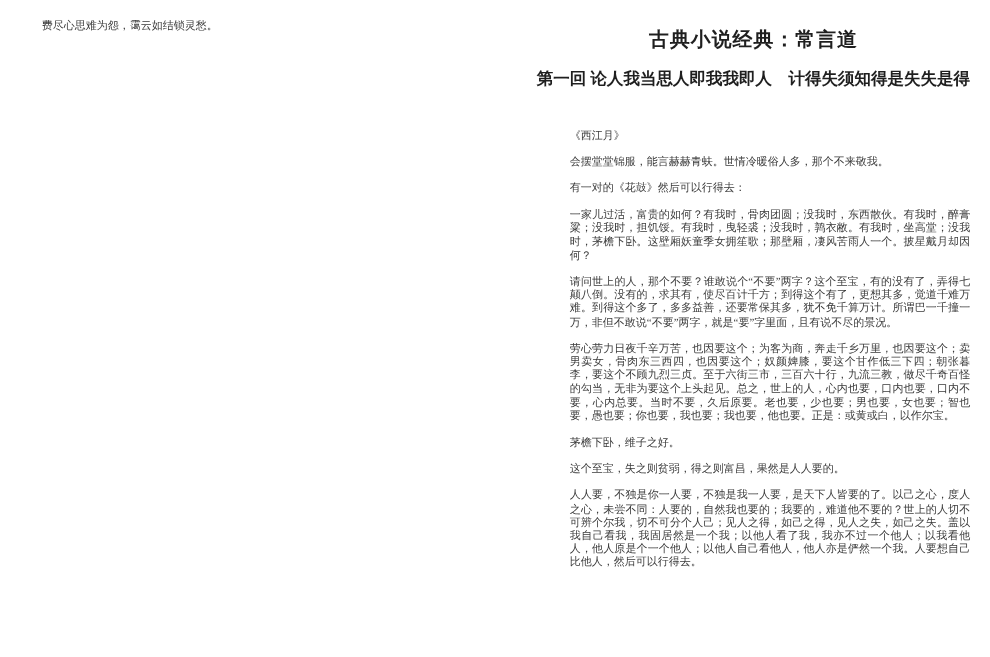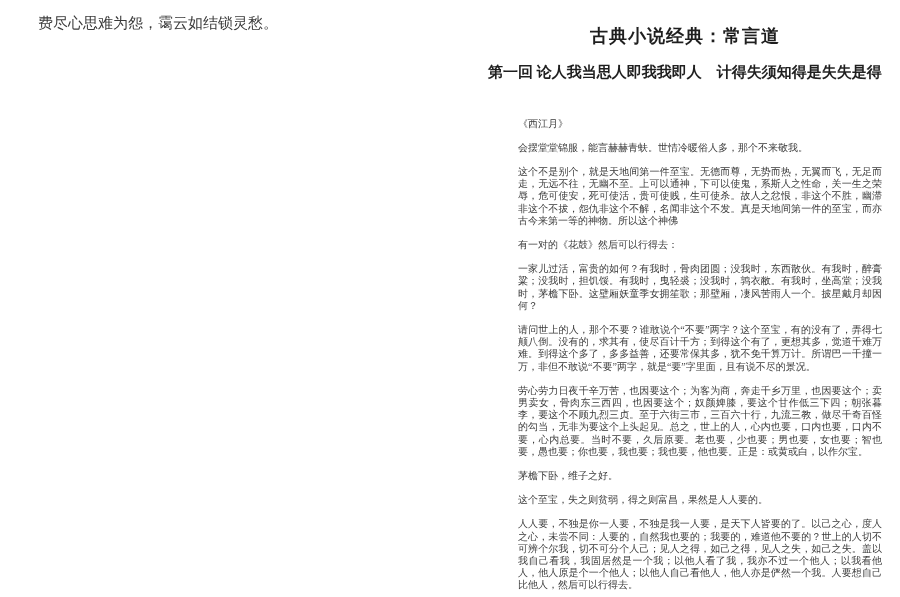--- a/index.html
+++ b/index.html
@@ -26,21 +26,21 @@
     width: 455px;
   }
   .page-right {
     left: 455px;
     width: 445px;
   }
   .couplet-line {
     position: absolute;
     left: 38px;
     top: 17px;
-    font-size: 15px;
+    font-size: 10px;
     line-height: 13px;
     color: #3a3a3a;
     white-space: nowrap;
   }
   .right-inner {
     position: absolute;
     left: 33px;
     top: 0;
     width: 394px;
   }
@@ -83,21 +83,20 @@
   <div class="page page-right">
     <div class="right-inner">
 
       <h1 class="book-title">古典小说经典：常言道</h1>
 
       <h2 class="chapter-heading">第一回 论人我当思人即我我即人　计得失须知得是失失是得</h2>
 
       <div class="paragraphs">
         <p class="para">《西江月》</p>
         <p class="para">会摆堂堂锦服，能言赫赫青蚨。世情冷暖俗人多，那个不来敬我。</p>
-        <p class="para">这个不是别个，就是天地间第一件至宝。无德而尊，无势而热，无翼而飞，无足而走，无远不往，无幽不至。上可以通神，下可以使鬼，系斯人之性命，关一生之荣辱，危可使安，死可使活，贵可使贱，生可使杀。故人之忿恨，非这个不胜，幽滞非这个不拔，怨仇非这个不解，名闻非这个不发。真是天地间第一件的至宝，而亦古今来第一等的神物。所以这个神佛</p>
         <p class="para">有一对的《花鼓》然后可以行得去：</p>
         <p class="para">一家儿过活，富贵的如何？有我时，骨肉团圆；没我时，东西散伙。有我时，醉膏粱；没我时，担饥馁。有我时，曳轻裘；没我时，鹑衣敝。有我时，坐高堂；没我时，茅檐下卧。这壁厢妖童季女拥笙歌；那壁厢，凄风苦雨人一个。披星戴月却因何？</p>
         <p class="para">请问世上的人，那个不要？谁敢说个“不要”两字？这个至宝，有的没有了，弄得七颠八倒。没有的，求其有，使尽百计千方；到得这个有了，更想其多，觉道千难万难。到得这个多了，多多益善，还要常保其多，犹不免千算万计。所谓巴一千撞一万，非但不敢说“不要”两字，就是“要”字里面，且有说不尽的景况。</p>
         <p class="para">劳心劳力日夜千辛万苦，也因要这个；为客为商，奔走千乡万里，也因要这个；卖男卖女，骨肉东三西四，也因要这个；奴颜婢膝，要这个甘作低三下四；朝张暮李，要这个不顾九烈三贞。至于六街三市，三百六十行，九流三教，做尽千奇百怪的勾当，无非为要这个上头起见。总之，世上的人，心内也要，口内也要，口内不要，心内总要。当时不要，久后原要。老也要，少也要；男也要，女也要；智也要，愚也要；你也要，我也要；我也要，他也要。正是：或黄或白，以作尔宝。</p>
         <p class="para">茅檐下卧，维子之好。</p>
         <p class="para">这个至宝，失之则贫弱，得之则富昌，果然是人人要的。</p>
         <p class="para">人人要，不独是你一人要，不独是我一人要，是天下人皆要的了。以己之心，度人之心，未尝不同：人要的，自然我也要的；我要的，难道他不要的？世上的人切不可辨个尔我，切不可分个人己；见人之得，如己之得，见人之失，如己之失。盖以我自己看我，我固居然是一个我；以他人看了我，我亦不过一个他人；以我看他人，他人原是个一个他人；以他人自己看他人，他人亦是俨然一个我。人要想自己比他人，然后可以行得去。</p>
 
       </div>
 

